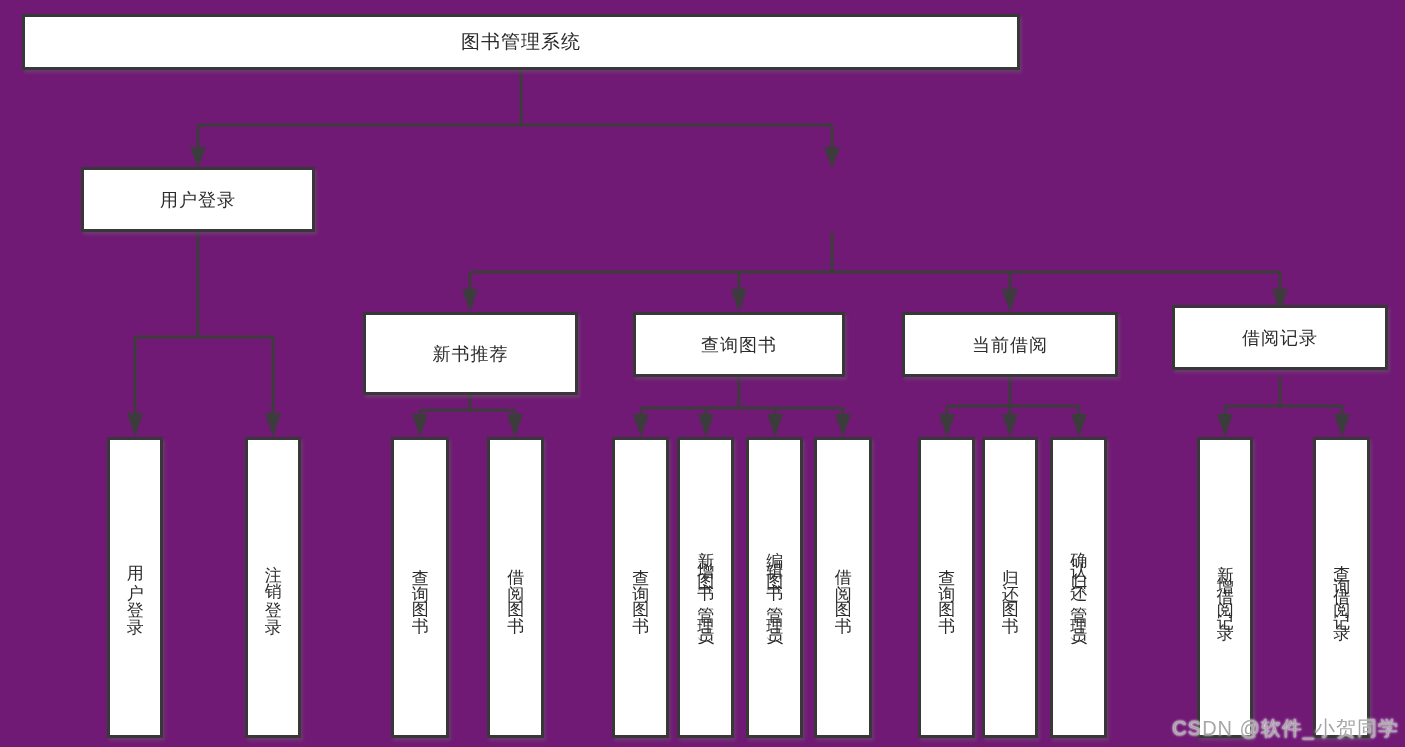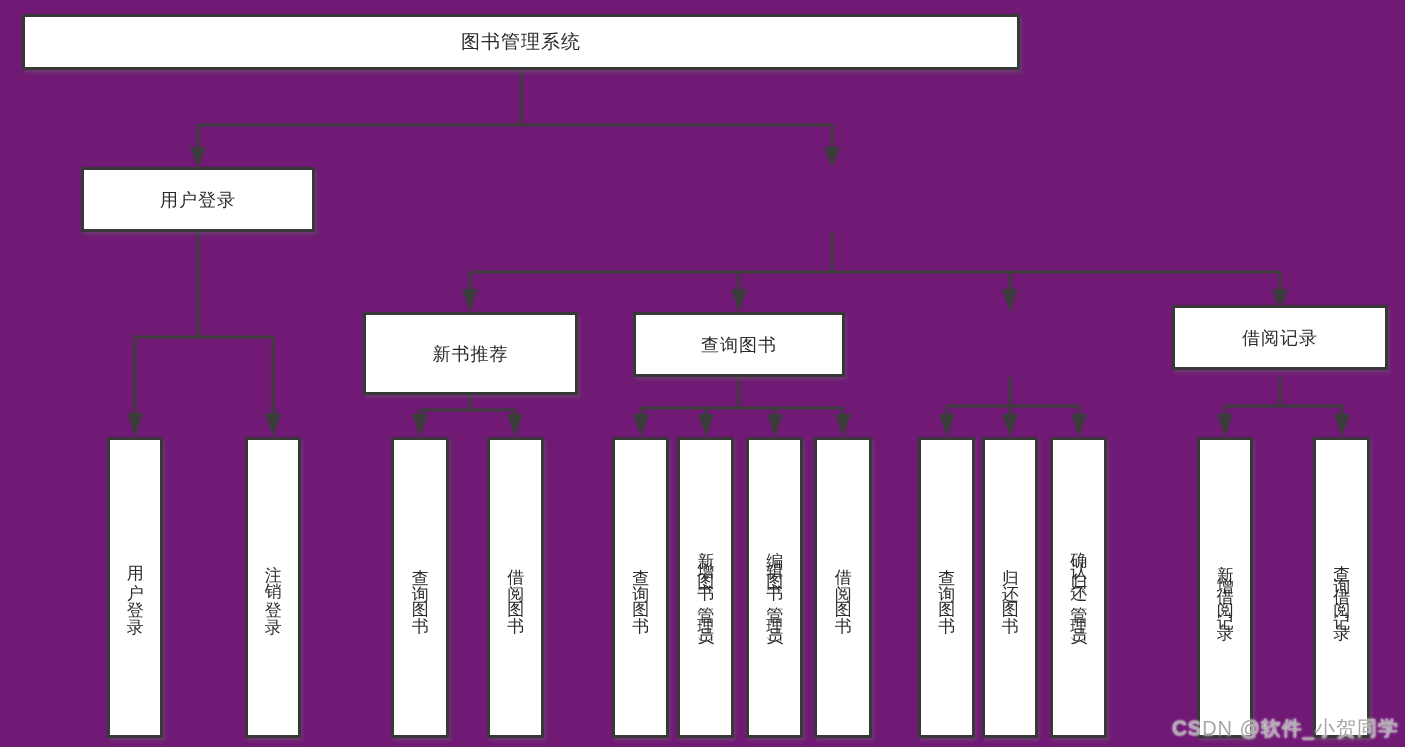--- a/index.html
+++ b/index.html
@@ -107,20 +107,23 @@
   <div class="box h-box" style="left:81px;top:167px;width:234px;height:65px">
     <span>用户登录</span>
   </div>
 
   <div class="box h-box" style="left:363px;top:312px;width:215px;height:83px">
     <span>新书推荐</span>
   </div>
   <div class="box h-box" style="left:633px;top:312px;width:212px;height:65px">
     <span>查询图书</span>
   </div>
+  <div class="box h-box" style="left:902px;top:312px;width:216px;height:65px">
+    <span>当前借阅</span>
+  </div>
   <div class="box h-box" style="left:1172px;top:305px;width:216px;height:65px">
     <span>借阅记录</span>
   </div>
 
   <div class="box v-box" style="left:107px;top:437px;width:56px;height:301px">
     <span class="ls-18">用户登录</span>
   </div>
   <div class="box v-box" style="left:245px;top:437px;width:56px;height:301px">
     <span class="ls-18">注销登录</span>
   </div>

